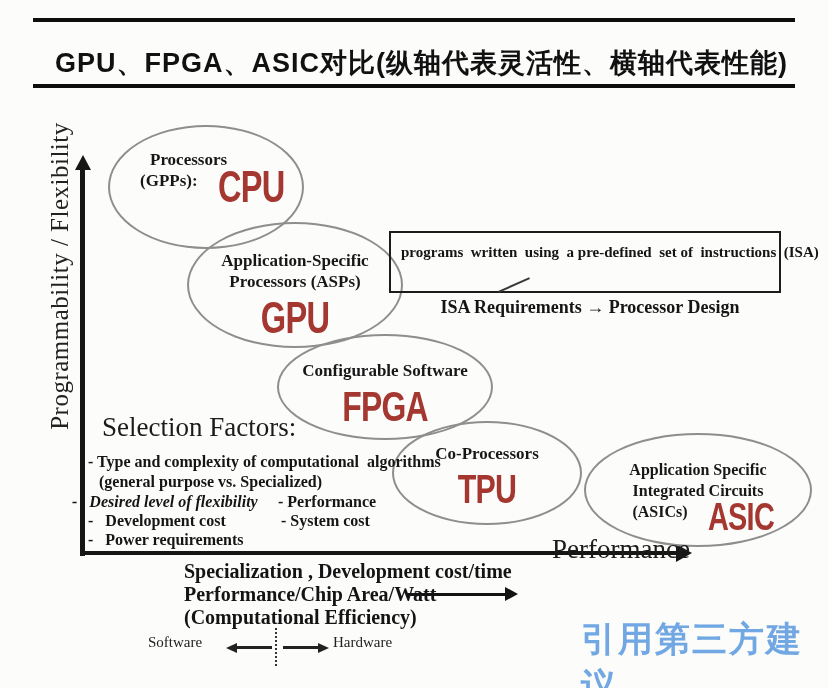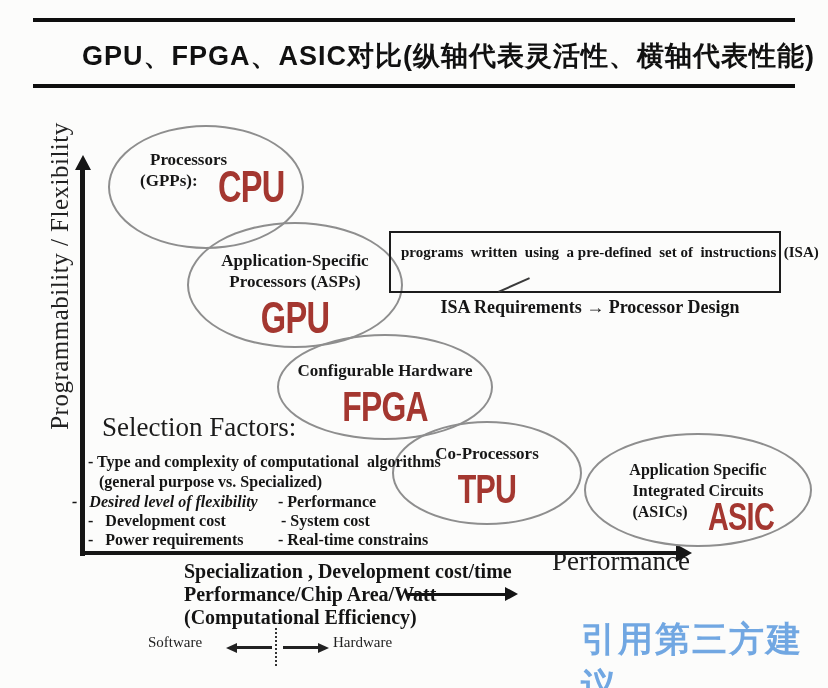--- a/index.html
+++ b/index.html
@@ -4,22 +4,22 @@
 <style>
   html,body{margin:0;padding:0;background:#ffffff;}
   .stage{
     position:relative; width:828px; height:688px; background:#fcfcfb;
     font-family:"Liberation Serif", serif; color:#1a1a1a; overflow:hidden;
   }
   .abs{position:absolute;}
   
   .rule{position:absolute; left:33px; width:762px; height:4px; background:#0e0e0e;}
   .title{
-    position:absolute; left:55px; top:38px; font-family:"Liberation Sans",sans-serif;
-    font-weight:bold; font-size:27px; letter-spacing:1px; color:#111;margin-left:27px;
+    position:absolute; left:55px; top:45px; font-family:"Liberation Sans",sans-serif;
+    font-weight:bold; font-size:27px; letter-spacing:1px; color:#111;
   }
   
   .y-line{position:absolute; left:80px; top:169px; width:5px; height:387px; background:#161616;}
   .tri-up{position:absolute; width:0; height:0; border-left:8px solid transparent;
     border-right:8px solid transparent; border-bottom:15px solid #161616;}
   .x-line{position:absolute; left:82px; top:551px; width:596px; height:4px; background:#161616;}
   .tri-right{position:absolute; width:0; height:0; border-top:9px solid transparent;
     border-bottom:9px solid transparent; border-left:16px solid #161616;}
   .tri-left{position:absolute; width:0; height:0; border-top:5px solid transparent;
     border-bottom:5px solid transparent; border-right:11px solid #222;}
@@ -42,21 +42,21 @@
   .pbox-line{font-weight:bold; font-size:15px; line-height:24px; white-space:pre; color:#151515;}
   .isa-connector{position:absolute; left:497px; top:284px; width:34px; height:2px; background:#3a3a3a; transform:rotate(-24deg);}
   .isa-line{position:absolute; left:400px; top:297px; width:380px; text-align:center;
     font-weight:bold; font-size:18px; color:#151515;}
   
   .sf-head{position:absolute; left:102px; top:412px; font-size:27px; color:#1b1b1b;}
   .sf-item{position:absolute; font-weight:bold; font-size:16px; color:#151515; white-space:pre;}
   
   .xb{position:absolute; left:168px; font-weight:bold; font-size:20px; color:#141414; white-space:pre;margin-left:16px;}
   .xb-arrow-line{position:absolute; left:408px; top:593px; width:100px; height:3px; background:#141414;}
-  .performance{position:absolute; left:552px; top:546px; font-size:27px; color:#1b1b1b;}
+  .performance{position:absolute; left:552px; top:534px; font-size:27px; color:#1b1b1b;}
   .swhw{position:absolute; font-size:15px; color:#222;}
   .hline2{position:absolute; height:3px; background:#222;}
   .dotted-div{position:absolute; left:275px; top:628px; height:38px; width:0; border-left:2px dotted #333;}
   .watermark{position:absolute; left:581px; top:616px; font-family:"Liberation Sans",sans-serif;
     font-weight:bold; font-size:35px; letter-spacing:2px; color:#71a7e2;}
   .cx{left:0; right:0; text-align:center;}
 </style>
 </head>
 <body>
 
@@ -84,21 +84,21 @@
   <div class="bubble" style="left:187px; top:222px; width:212px; height:122px;">
     <div class="abs blabel cx" style="top:26px;">
       <div>Application-Specific</div>
       <div>Processors (ASPs)</div>
     </div>
     <div class="chip cx" style="top:72px; font-size:44px; transform:scaleX(.74); transform-origin:center;">GPU</div>
   </div>
 
   <div class="bubble" style="left:277px; top:334px; width:212px; height:102px;">
     <div class="abs blabel cx" style="top:24px;">
-      <div>Configurable Hardware</div>
+      <div>Configurable Software</div>
     </div>
     <div class="chip cx" style="top:50px; font-size:42px; transform:scaleX(.76); transform-origin:center;">FPGA</div>
   </div>
 
   <div class="bubble" style="left:392px; top:421px; width:186px; height:100px;">
     <div class="abs blabel cx" style="top:20px;">
       <div>Co-Processors</div>
     </div>
     <div class="chip cx" style="top:46px; font-size:41px; transform:scaleX(.74); transform-origin:center;">TPU</div>
   </div>
@@ -119,21 +119,20 @@
   <div class="isa-line">ISA Requirements → Processor Design</div>
 
   <div class="sf-head">Selection Factors:</div>
   <div class="sf-item" style="left:88px; top:453px;">- Type and complexity of computational  algorithms</div>
   <div class="sf-item" style="left:99px; top:473px;">(general purpose vs. Specialized)</div>
   <div class="sf-item" style="left:72px;  top:493px;font-style:italic;">-   Desired level of flexibility</div>
   <div class="sf-item" style="left:278px; top:493px;">- Performance</div>
   <div class="sf-item" style="left:88px;  top:512px;">-   Development cost</div>
   <div class="sf-item" style="left:281px; top:512px;text-align:center;">- System cost</div>
   <div class="sf-item" style="left:88px;  top:531px;">-   Power requirements</div>
-  <div class="sf-item" style="left:278px; top:531px;">- Real-time constrains</div>
 
   <div class="xb" style="top:560px;">Specialization , Development cost/time</div>
   <div class="xb" style="top:583px;">Performance/Chip Area/Watt</div>
   <div class="xb-arrow-line"></div>
   <div class="tri-right" style="left:505px; top:587px; border-top-width:7px; border-bottom-width:7px; border-left-width:13px; border-left-color:#141414;"></div>
   <div class="xb" style="top:606px;">(Computational Efficiency)</div>
   <div class="performance">Performance</div>
 
   <div class="swhw" style="left:148px; top:634px;">Software</div>
   <div class="tri-left" style="left:226px; top:643px;"></div>

